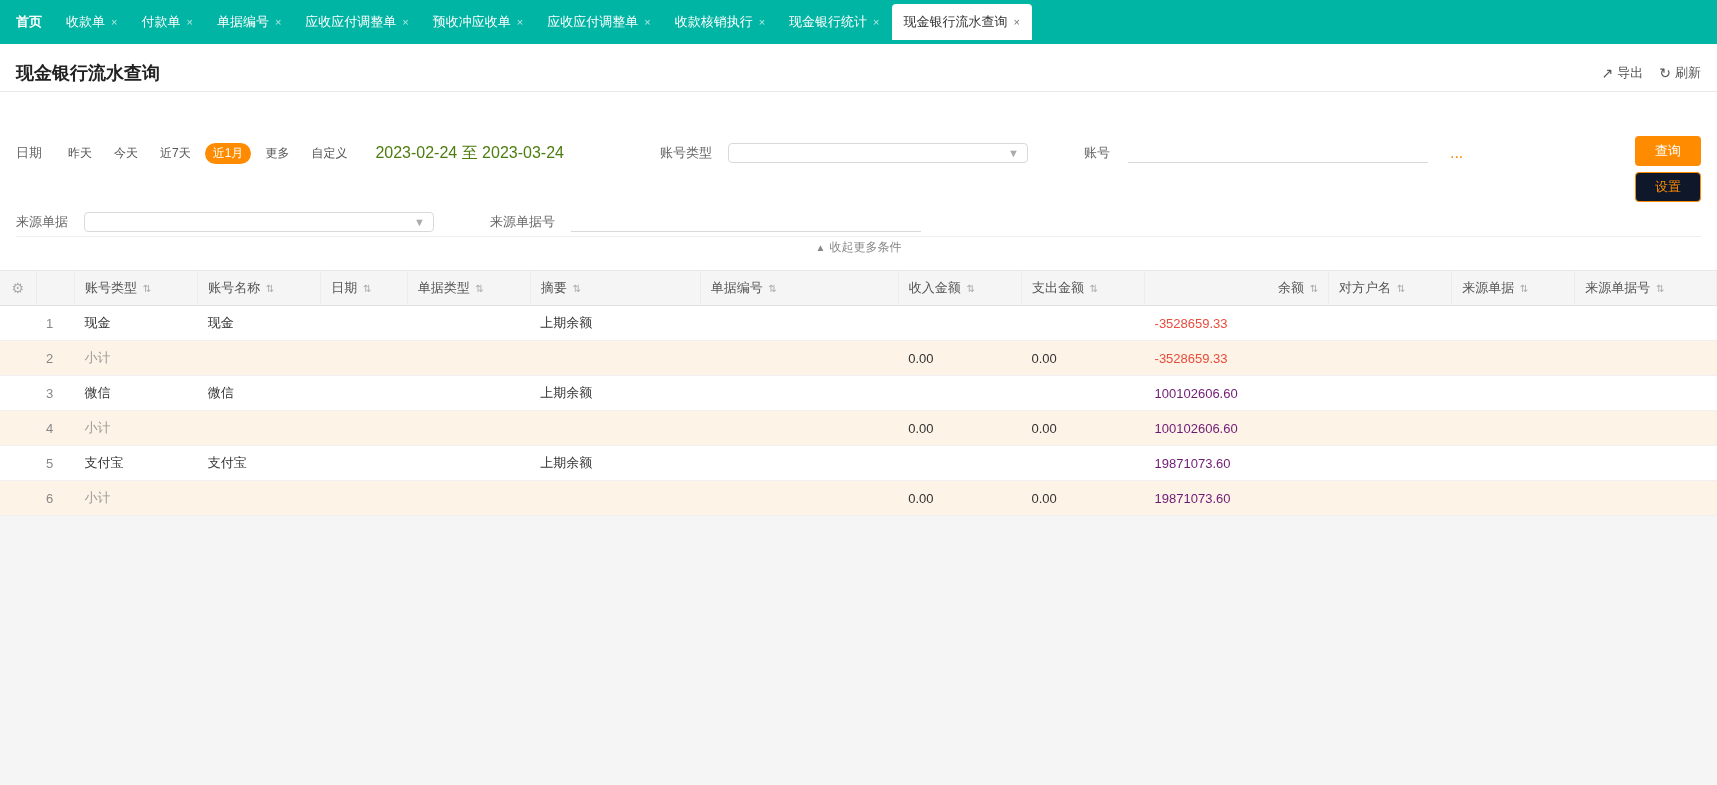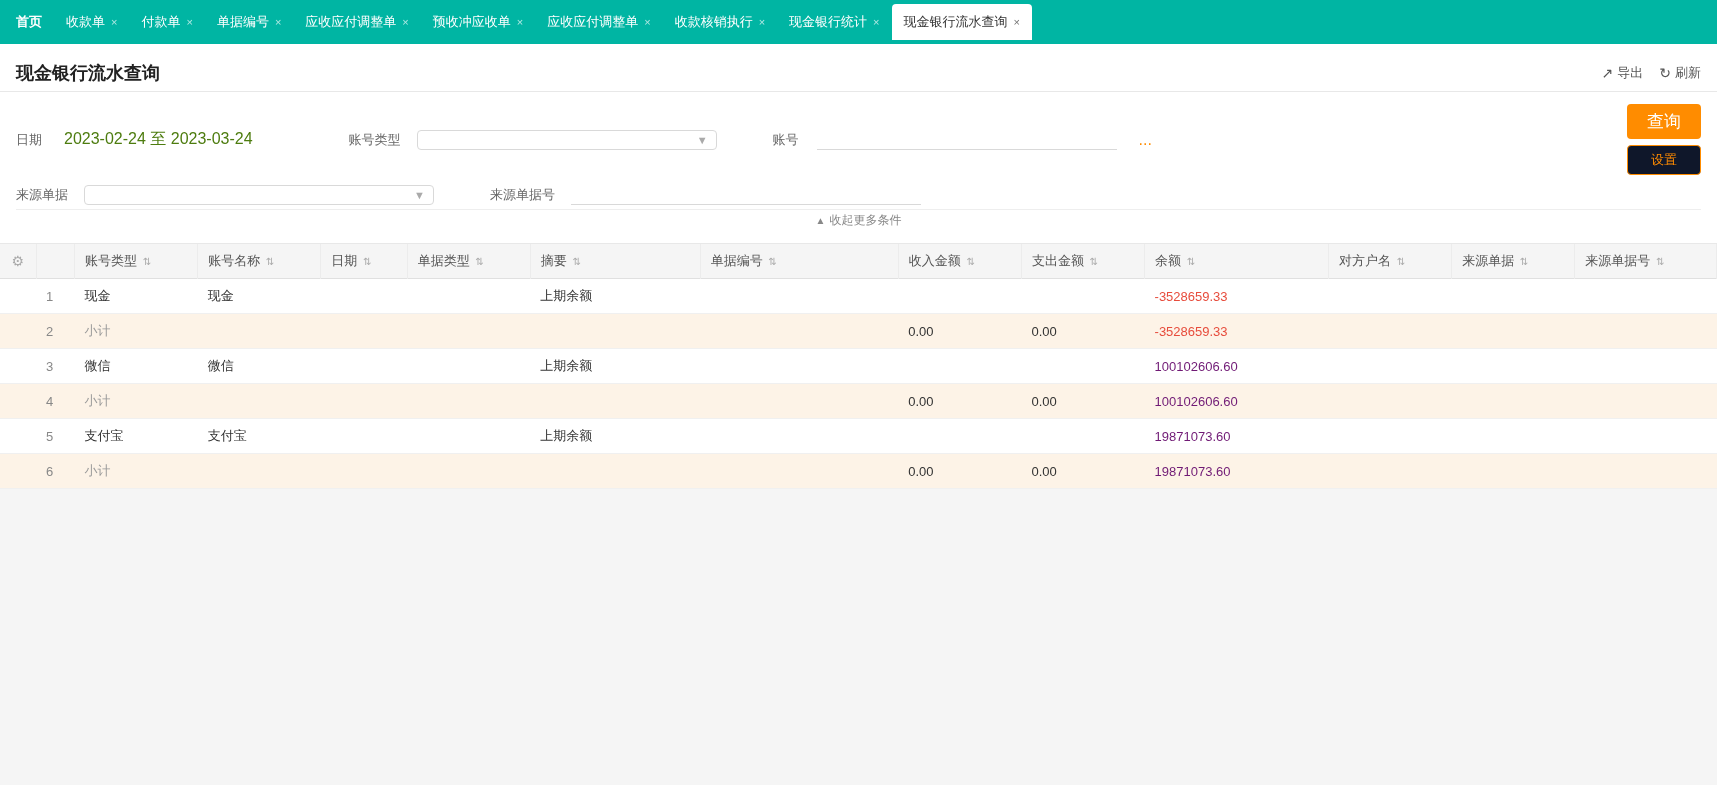--- a/index.html
+++ b/index.html
@@ -139,21 +139,22 @@
       cursor: pointer;
       padding: 0 6px;
     }
     .query-btn {
       background: #ff8c00;
       color: #fff;
       border: none;
       border-radius: 4px;
       padding: 6px 20px;
       cursor: pointer;
-      font-size: 17px;
+      font-size: 13px;
+      margin-top: 32px;
     }
     .setting-btn {
       background: #0f172a;
       color: #ff8c00;
       border: 1px solid #ff8c00;
       border-radius: 4px;
       padding: 5px 16px;
       cursor: pointer;
       font-size: 13px;
     }
@@ -276,20 +277,28 @@
       <span style="font-size:14px;">↻</span>
       <span>刷新</span>
     </div>
   </div>
 </div>
 
 <div class="filter-area">
   <div class="filter-row">
 
     <span class="filter-label">日期</span>
+    <div class="date-options">
+      <span class="date-opt">昨天</span>
+      <span class="date-opt">今天</span>
+      <span class="date-opt">近7天</span>
+      <span class="date-opt active">近1月</span>
+      <span class="date-opt">更多</span>
+      <span class="date-opt">自定义</span>
+    </div>
     <div style="display:flex;flex-direction:column;justify-content:center;">
       <span class="date-range">2023-02-24 至 2023-03-24</span>
     </div>
 
     <span class="filter-label" style="margin-left:80px;">账号类型</span>
     <div class="filter-select" style="min-width:300px;">
       <span class="filter-select-text"></span>
       <span style="color:#aaa;font-size:11px;">▼</span>
     </div>
 
@@ -360,21 +369,21 @@
           <span class="sort-icon">⇅</span>
         </th>
         <th>
           <span>收入金额</span>
           <span class="sort-icon">⇅</span>
         </th>
         <th>
           <span>支出金额</span>
           <span class="sort-icon">⇅</span>
         </th>
-        <th style="min-width:130px;">
+        <th style="min-width:130px;text-align:right;">
           <span>余额</span>
           <span class="sort-icon">⇅</span>
         </th>
         <th>
           <span>对方户名</span>
           <span class="sort-icon">⇅</span>
         </th>
         <th>
           <span>来源单据</span>
           <span class="sort-icon">⇅</span>

